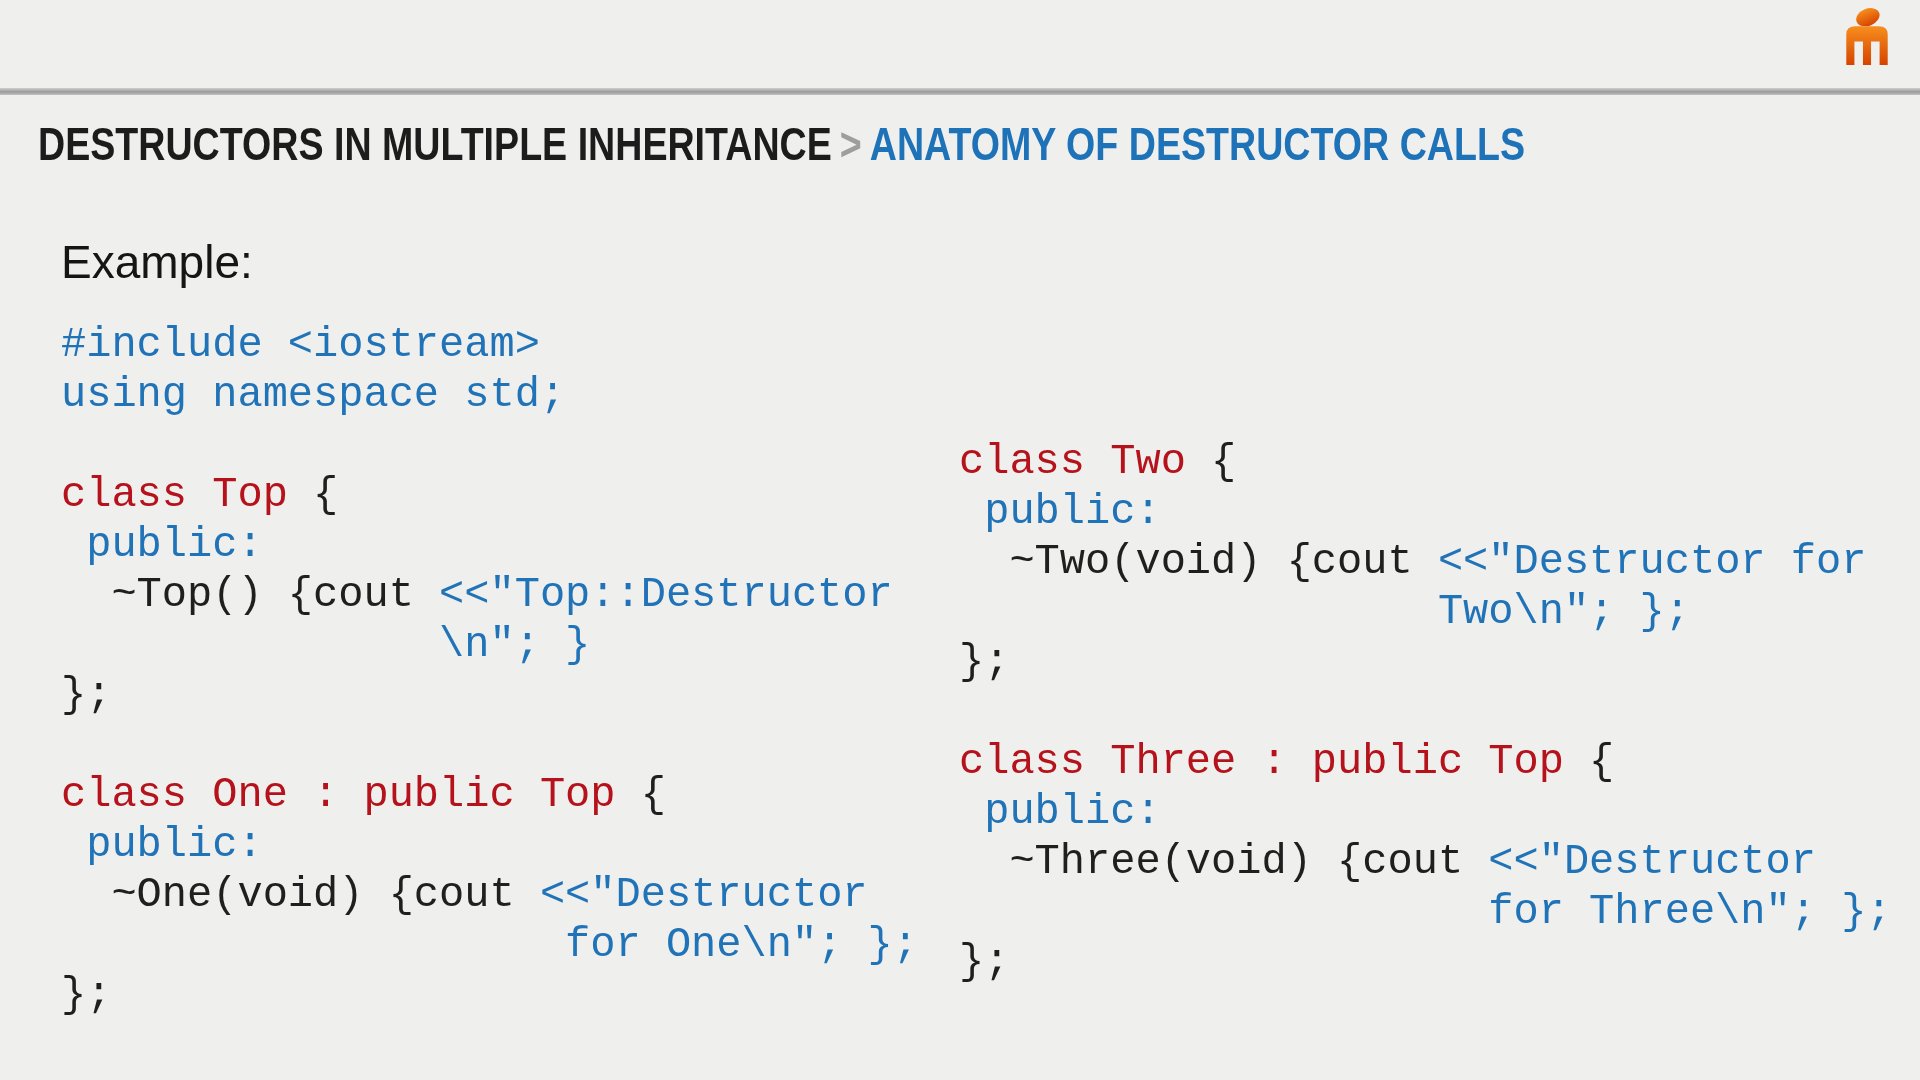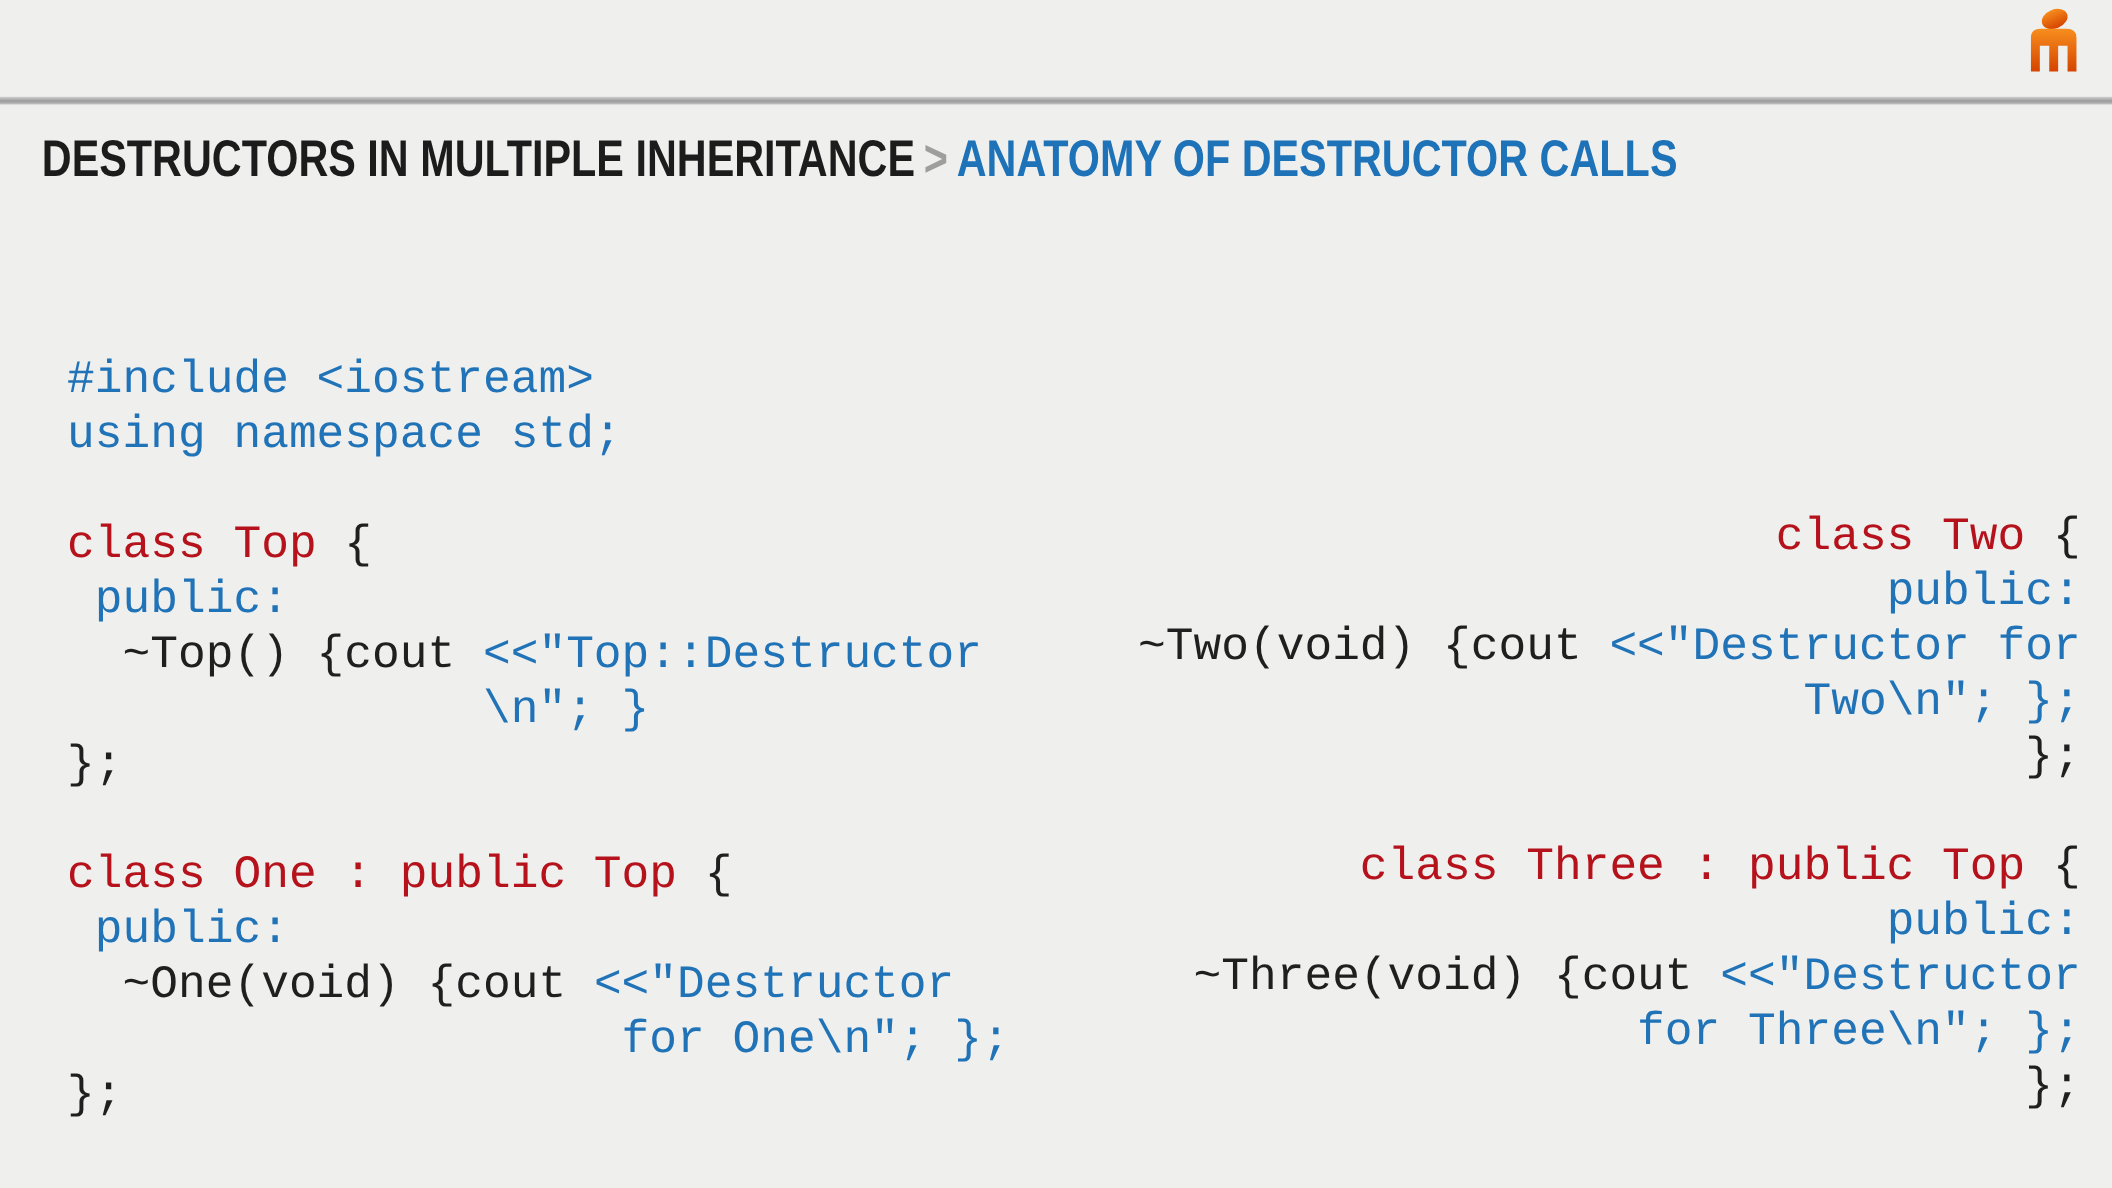--- a/index.html
+++ b/index.html
@@ -28,21 +28,21 @@
   .crumb-sep{color:#9e9e9e;padding:0 10px;}
   .crumb-page{color:var(--title-blue,#1d72b8);}
 
   
   .example-label{position:absolute;left:61px;top:236px;font-size:46px;color:#151515;line-height:52px;}
 
   
   .code-col{position:absolute;font-family:"Liberation Mono",monospace;font-weight:normal;
             font-size:42px;white-space:pre;}
   .code-col-left{left:61px;top:320px;}
-  .code-col-right{left:959px;top:463px;text-align:right;}
+  .code-col-right{left:959px;top:437px;}
   .code-line{height:50px;line-height:50px;}
   .seg-blue{color:var(--code-blue,#2173b8);}
   .seg-red{color:var(--code-red,#b5121b);}
   .seg-plain{color:var(--code-plain,#1f1f1f);}
 </style>
 </head>
 <body>
 
 <div class="slide">
 
@@ -60,17 +60,18 @@
       </svg>
     </div>
   </div>
 
   <div class="divider"></div>
 
   <div class="breadcrumb">
     <span class="crumb-section">DESTRUCTORS IN MULTIPLE INHERITANCE</span><span class="crumb-sep">&gt;</span><span class="crumb-page">ANATOMY OF DESTRUCTOR CALLS</span>
   </div>
 
+  <div class="example-label">Example:</div>
 
   <div class="code-col code-col-left"><div class="code-line"><span class="seg-blue">#include &lt;iostream&gt;</span></div><div class="code-line"><span class="seg-blue">using namespace std;</span></div><div class="code-line"></div><div class="code-line"><span class="seg-red">class Top </span><span class="seg-plain">{</span></div><div class="code-line"><span class="seg-blue"> public:</span></div><div class="code-line"><span class="seg-plain">  ~Top() {cout </span><span class="seg-blue">&lt;&lt;"Top::Destructor</span></div><div class="code-line"><span class="seg-blue">               \n"; }</span></div><div class="code-line"><span class="seg-plain">};</span></div><div class="code-line"></div><div class="code-line"><span class="seg-red">class One : public Top </span><span class="seg-plain">{</span></div><div class="code-line"><span class="seg-blue"> public:</span></div><div class="code-line"><span class="seg-plain">  ~One(void) {cout </span><span class="seg-blue">&lt;&lt;"Destructor</span></div><div class="code-line"><span class="seg-blue">                    for One\n"; };</span></div><div class="code-line"><span class="seg-plain">};</span></div></div>
   <div class="code-col code-col-right"><div class="code-line"><span class="seg-red">class Two </span><span class="seg-plain">{</span></div><div class="code-line"><span class="seg-blue"> public:</span></div><div class="code-line"><span class="seg-plain">  ~Two(void) {cout </span><span class="seg-blue">&lt;&lt;"Destructor for</span></div><div class="code-line"><span class="seg-blue">                   Two\n"; };</span></div><div class="code-line"><span class="seg-plain">};</span></div><div class="code-line"></div><div class="code-line"><span class="seg-red">class Three : public Top </span><span class="seg-plain">{</span></div><div class="code-line"><span class="seg-blue"> public:</span></div><div class="code-line"><span class="seg-plain">  ~Three(void) {cout </span><span class="seg-blue">&lt;&lt;"Destructor</span></div><div class="code-line"><span class="seg-blue">                     for Three\n"; };</span></div><div class="code-line"><span class="seg-plain">};</span></div></div>
 
 </div>
 
 </body></html>

